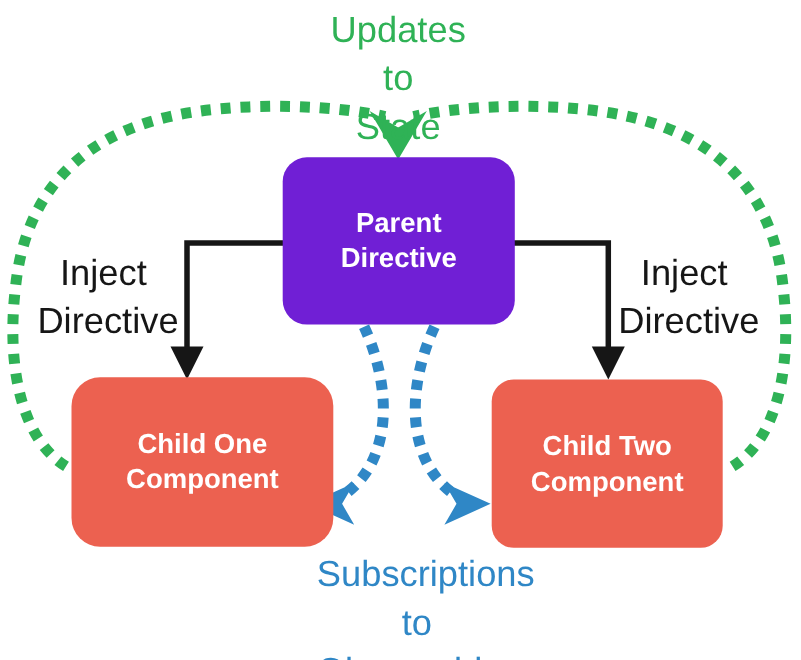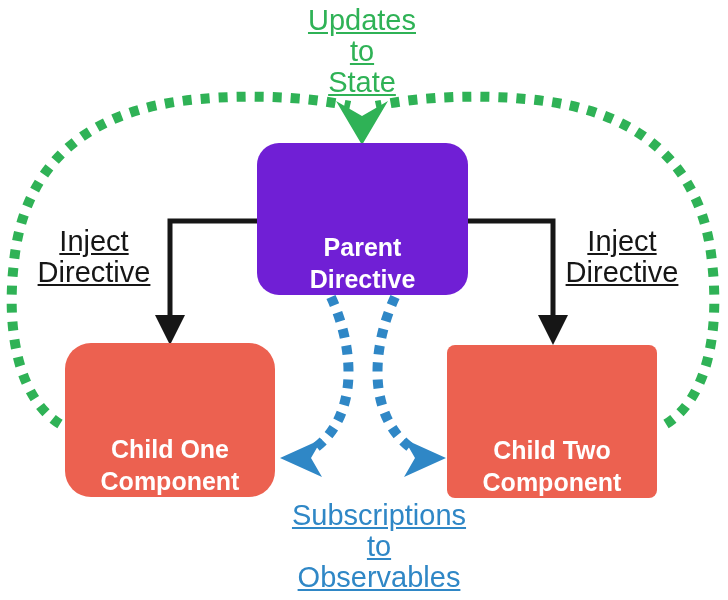--- a/index.html
+++ b/index.html
@@ -45,54 +45,53 @@
     stroke: var(--line-black);
     stroke-width: 5;
   }
   .green-fill { fill: var(--green); stroke: none; }
   .blue-fill  { fill: var(--blue);  stroke: none; }
   .black-fill { fill: var(--line-black); stroke: none; }
 
   .node {
     position: absolute;
     display: flex;
-    align-items: flex-end;
+    align-items: center;
     justify-content: center;
     text-align: center;
     color: var(--node-text);
     font-weight: bold;
     font-size: 25px;
     line-height: 32px;
     white-space: pre-line;
   }
   .node-parent {
     left: 257px; top: 143px;
     width: 211px; height: 152px;
     background: var(--parent-fill);
     border-radius: 22px;
   }
   .node-child-one {
     left: 65px; top: 343px;
-    width: 210px; height: 154px;
+    width: 238px; height: 154px;
     background: var(--child-fill);
     border-radius: 26px;
   }
   .node-child-two {
     left: 447px; top: 345px;
     width: 210px; height: 153px;
     background: var(--child-fill);
-    border-radius: 8px;
+    border-radius: 20px;
   }
   .annotation {
     position: absolute;
     text-align: center;
-    font-size: 29px;
-    line-height: 31px;
+    font-size: 33px;
+    line-height: 44px;
     white-space: pre-line;
-    text-decoration: underline;
   }
   .annotation-updates {
     left: 280px; top: 5px; width: 164px;
     color: var(--green);
   }
   .annotation-inject-left {
     left: 34px; top: 226px; width: 120px;
     color: var(--line-black);
   }
   .annotation-inject-right {

